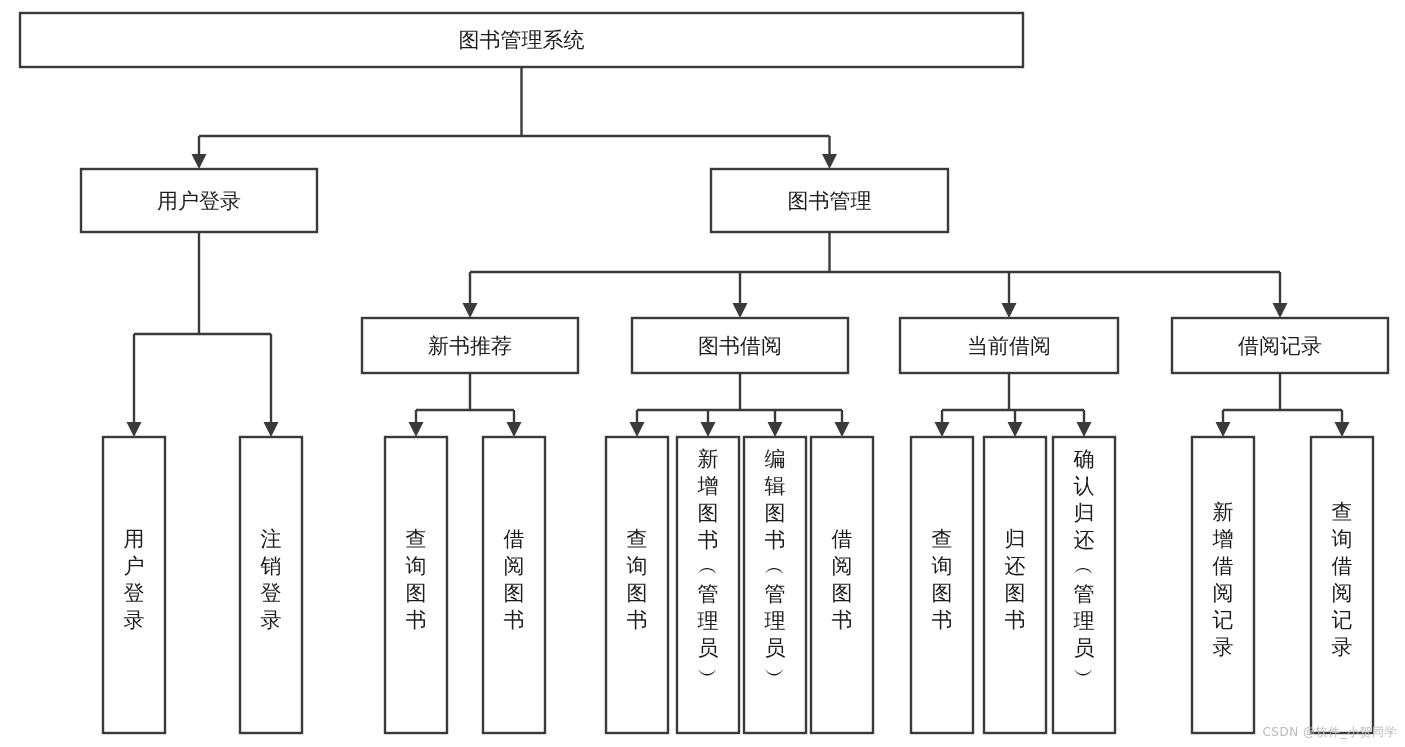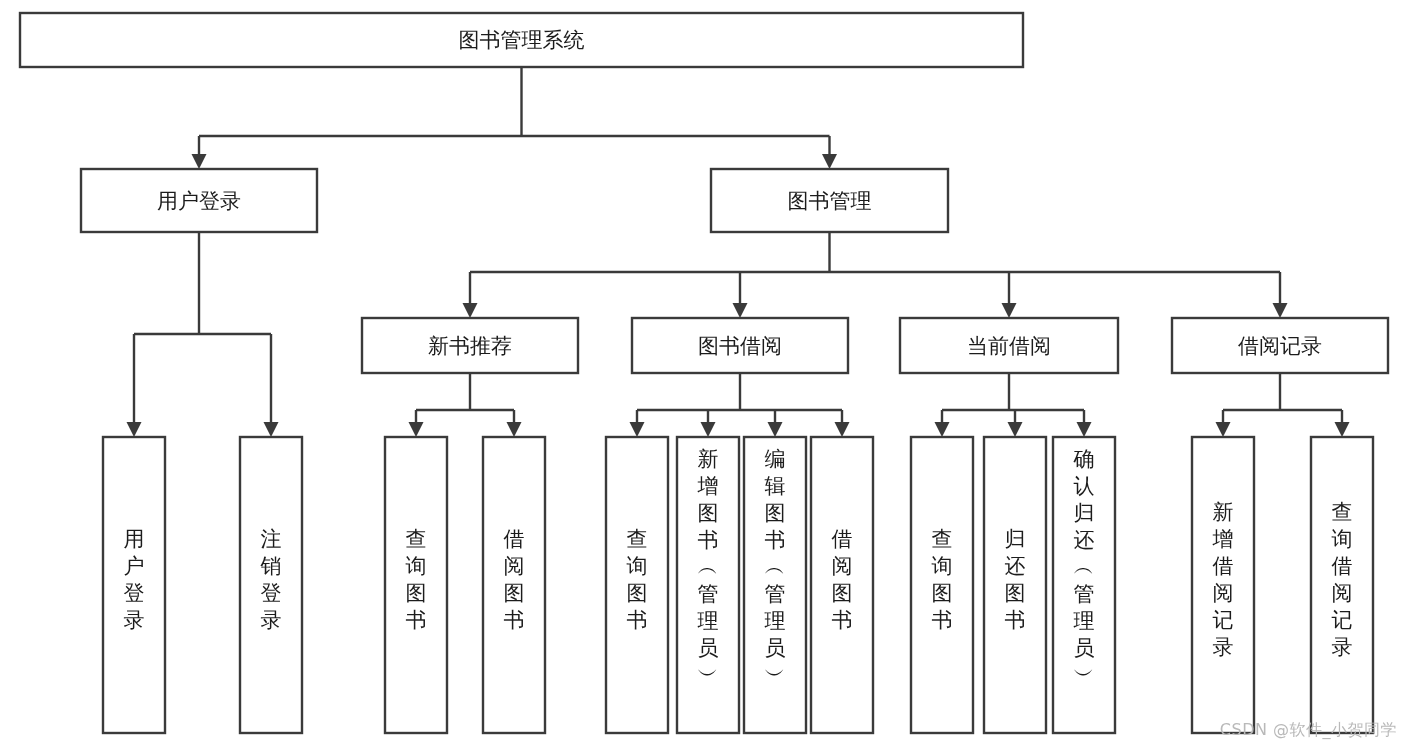--- a/index.html
+++ b/index.html
@@ -53,21 +53,21 @@
   }
   .arrow-head {
     fill: #3a3a3a;
     stroke: none;
   }
   .watermark {
     position: absolute;
     right: 8px;
     bottom: 6px;
     font-family: "DejaVu Sans", "Liberation Sans", sans-serif;
-    font-size: 16px;
+    font-size: 12px;
     color: #b9b9b9;
     letter-spacing: 0.5px;
     white-space: nowrap;
     pointer-events: none;
     user-select: none;
   }
 </style>
 </head>
 <body>
 

